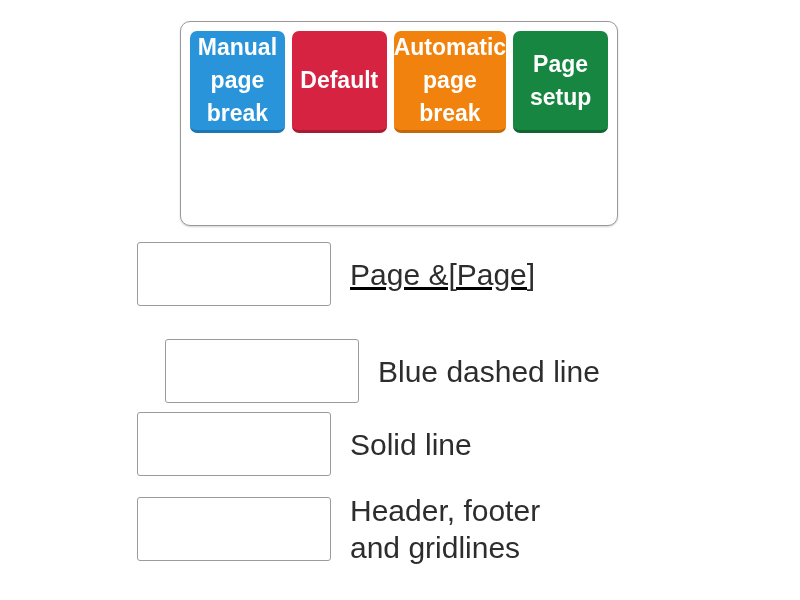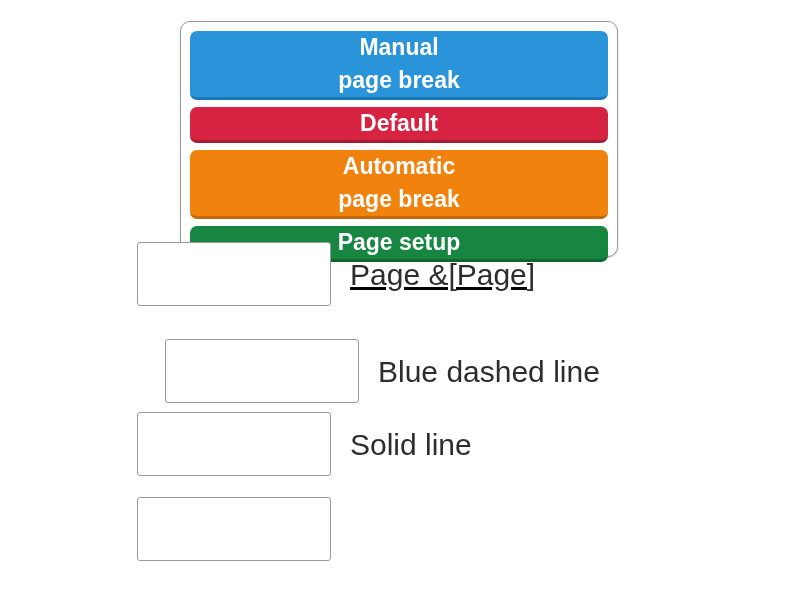--- a/index.html
+++ b/index.html
@@ -14,28 +14,28 @@
     position: relative;
     overflow: hidden;
   }
 
   
   .key-card {
     position: absolute;
     left: 180px;
     top: 21px;
     width: 438px;
-    height: 236px;
+    height: 205px;
     box-sizing: border-box;
     background: #ffffff;
     border: 1px solid #999999;
     border-radius: 10px;
     box-shadow: 0 1px 2px rgba(0,0,0,0.18);
     display: grid;
-    grid-template-columns: 1fr;
+    grid-template-columns: 1fr 1fr 1fr 1fr;
     grid-template-rows: 1fr 1fr;
     gap: 7px;
     padding: 9px;
   }
   .tile {
     border-radius: 7px;
     border-bottom: 3px solid rgba(0,0,0,0.3);
     box-sizing: border-box;
     color: #ffffff;
     font-weight: bold;
@@ -85,21 +85,21 @@
 </head>
 <body>
 
 <div class="key-card">
 
   <div class="tile" style="background: rgb(41, 148, 217); border-bottom-color: rgb(29, 119, 180);">
     <span class="tile-line">Manual</span>
     <span class="tile-line">page break</span>
   </div>
 
-  <div class="tile" style="background: rgb(214, 35, 66); border-bottom-color: rgb(168, 27, 52); justify-content: flex-end;">
+  <div class="tile" style="background: rgb(214, 35, 66); border-bottom-color: rgb(168, 27, 52);">
     <span class="tile-line">Default</span>
   </div>
 
   <div class="tile" style="background: rgb(240, 130, 13); border-bottom-color: rgb(196, 105, 10); align-items: center;">
     <span class="tile-line">Automatic</span>
     <span class="tile-line">page break</span>
   </div>
 
   <div class="tile" style="background: rgb(23, 134, 64); border-bottom-color: rgb(16, 101, 49);">
     <span class="tile-line">Page setup</span>
@@ -127,13 +127,17 @@
 <div class="match-row row-3">
   <div class="drop-box"></div>
   <div class="row-label">
     <span class="label-line">Solid line</span>
     <span class="label-line"></span>
   </div>
 </div>
 
 <div class="match-row row-4">
   <div class="drop-box"></div>
+  <div class="row-label">
+    <span class="label-line">Header, footer</span>
+    <span class="label-line">and gridlines</span>
+  </div>
 </div>
 
 </body></html>

